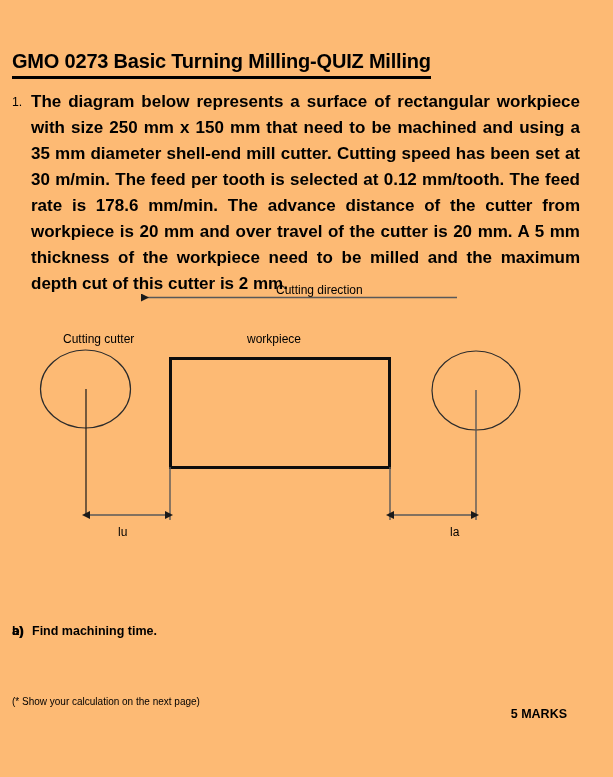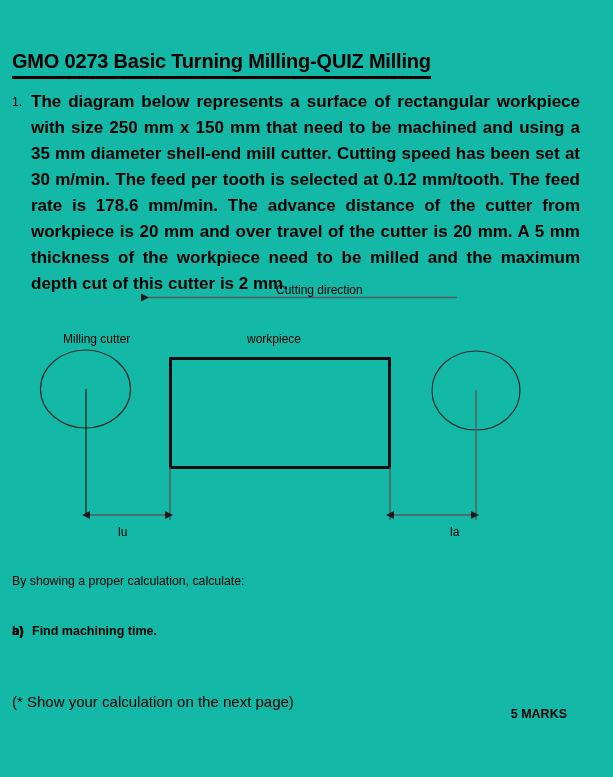--- a/index.html
+++ b/index.html
@@ -11,21 +11,21 @@
     width: 613px;
     height: 777px;
     position: relative;
     font-family: "Liberation Sans", sans-serif;
     color: #000000;
     overflow: hidden;
   }
   .page {
     position: absolute;
     inset: 0;
-    background: #14b8a6;
+    background: #fdba74;
   }
 
   
   .doc-title {
     position: absolute;
     left: 12px;
     top: 50px;
     font-size: 20px;
     font-weight: bold;
     letter-spacing: -0.2px;
@@ -112,21 +112,21 @@
     right: 46px;
     top: 667px;
     font-size: 12.5px;
     font-weight: bold;
     margin-top: 40px;
   }
   .footnote {
     position: absolute;
     left: 12px;
     top: 692px;
-    font-size: 15px;
+    font-size: 10px;
     line-height: 20px;
   }
 </style>
 </head>
 <body>
 
 <div class="page">
 
   <div class="doc-title">GMO 0273 Basic Turning Milling-QUIZ Milling</div>
 
@@ -162,27 +162,26 @@
       <line x1="158" y1="197" x2="158" y2="250" stroke="#595959" stroke-width="1.4"></line>
 
       <line x1="378" y1="197" x2="378" y2="250" stroke="#595959" stroke-width="1.4"></line>
 
       <line x1="78" y1="245" x2="154" y2="245" stroke="#595959" stroke-width="1.4" marker-start="url(#arrL)" marker-end="url(#arrR)"></line>
 
       <line x1="382" y1="245" x2="460" y2="245" stroke="#595959" stroke-width="1.4" marker-start="url(#arrL)" marker-end="url(#arrR)"></line>
     </svg>
 
     <div class="diag-label lbl-cutting">Cutting direction</div>
-    <div class="diag-label lbl-milling">Milling cutter</div>
+    <div class="diag-label lbl-milling">Cutting cutter</div>
     <div class="diag-label lbl-work">workpiece</div>
     <div class="diag-label lbl-lu">lu</div>
     <div class="diag-label lbl-la">la</div>
   </div>
 
-  <div class="by-showing">By showing a proper calculation, calculate:</div>
 
   <div class="answer-list">
     <div class="answer-item">
       <span class="marker">a)</span>
     </div>
     <div class="answer-item">
       <span class="marker">b)</span>
       <span>Find machining time.</span>
     </div>
   </div>

